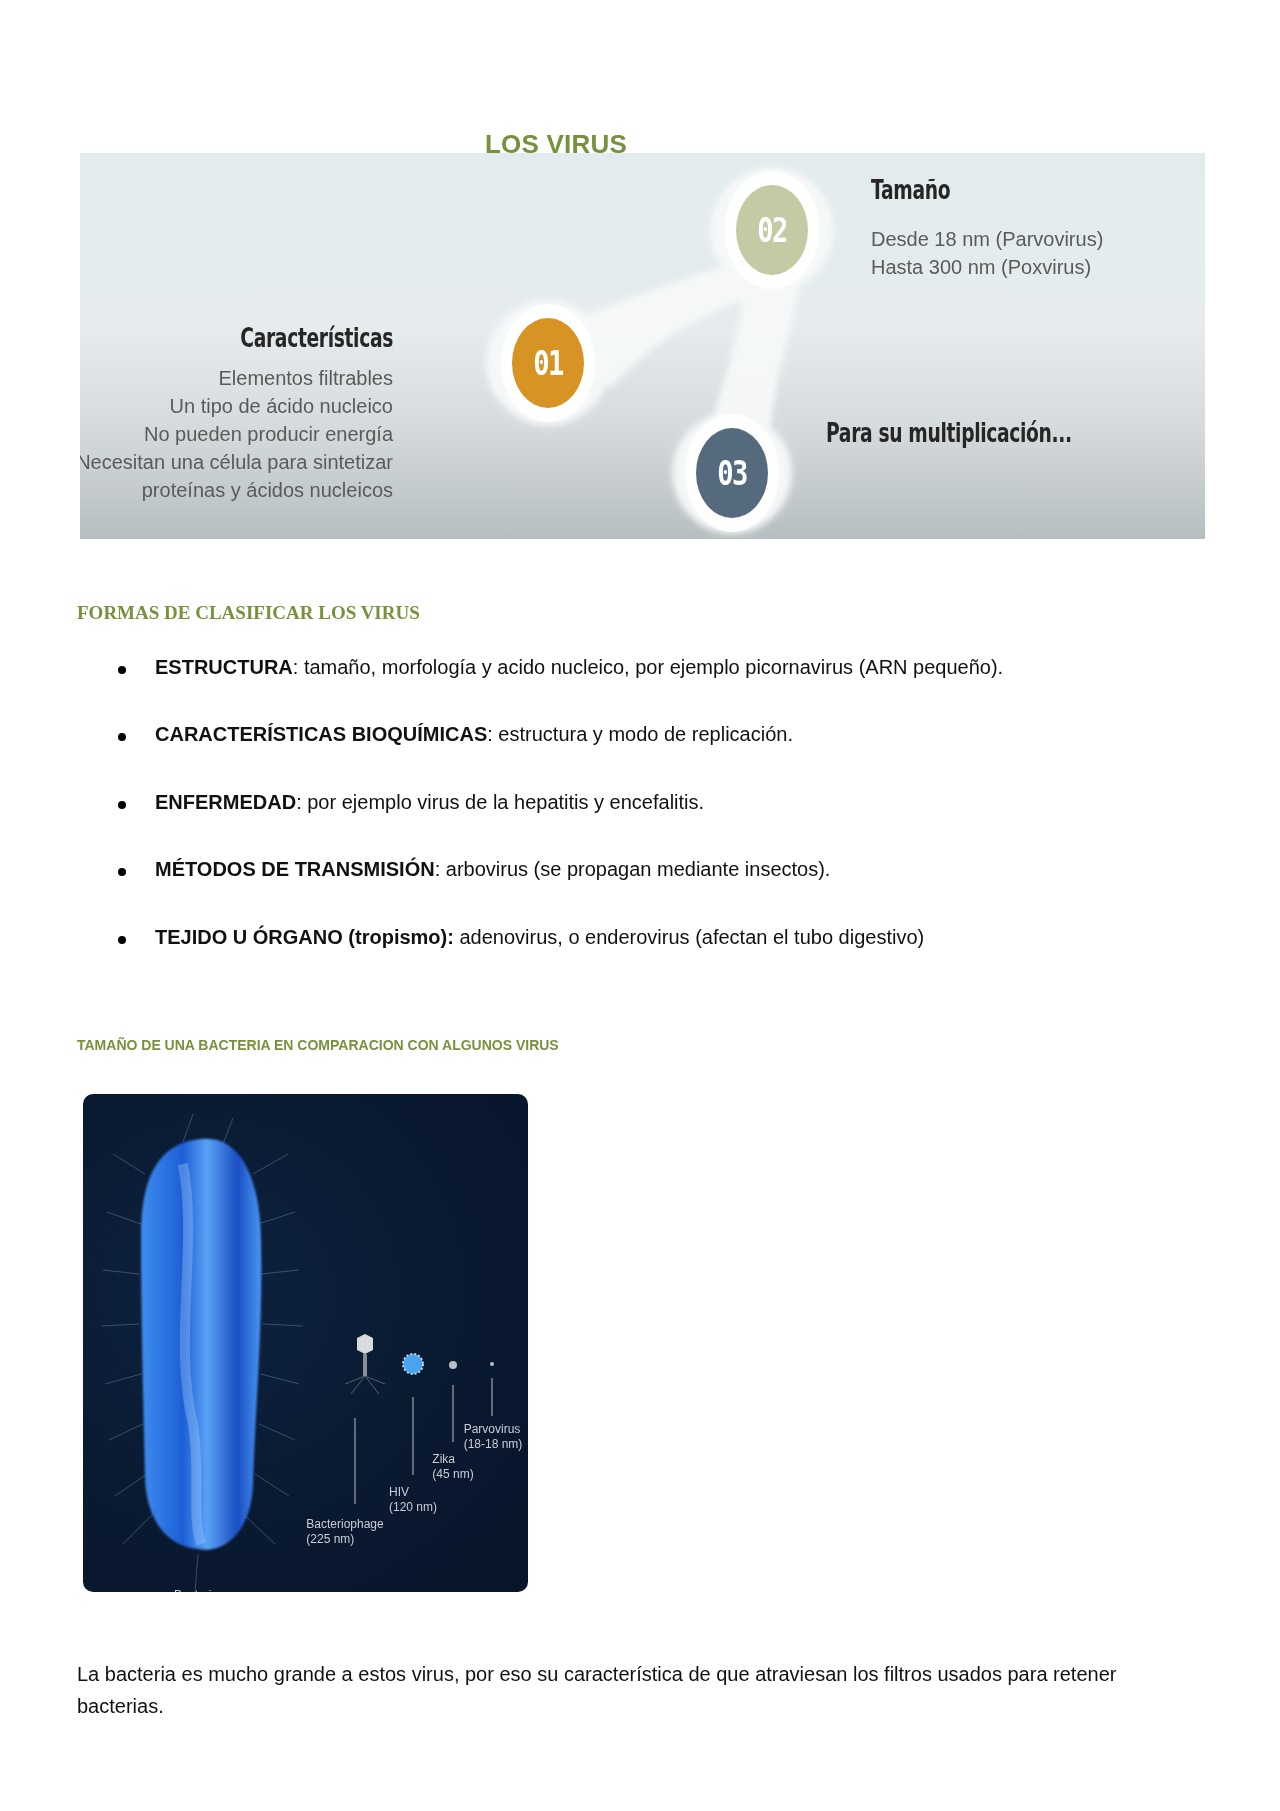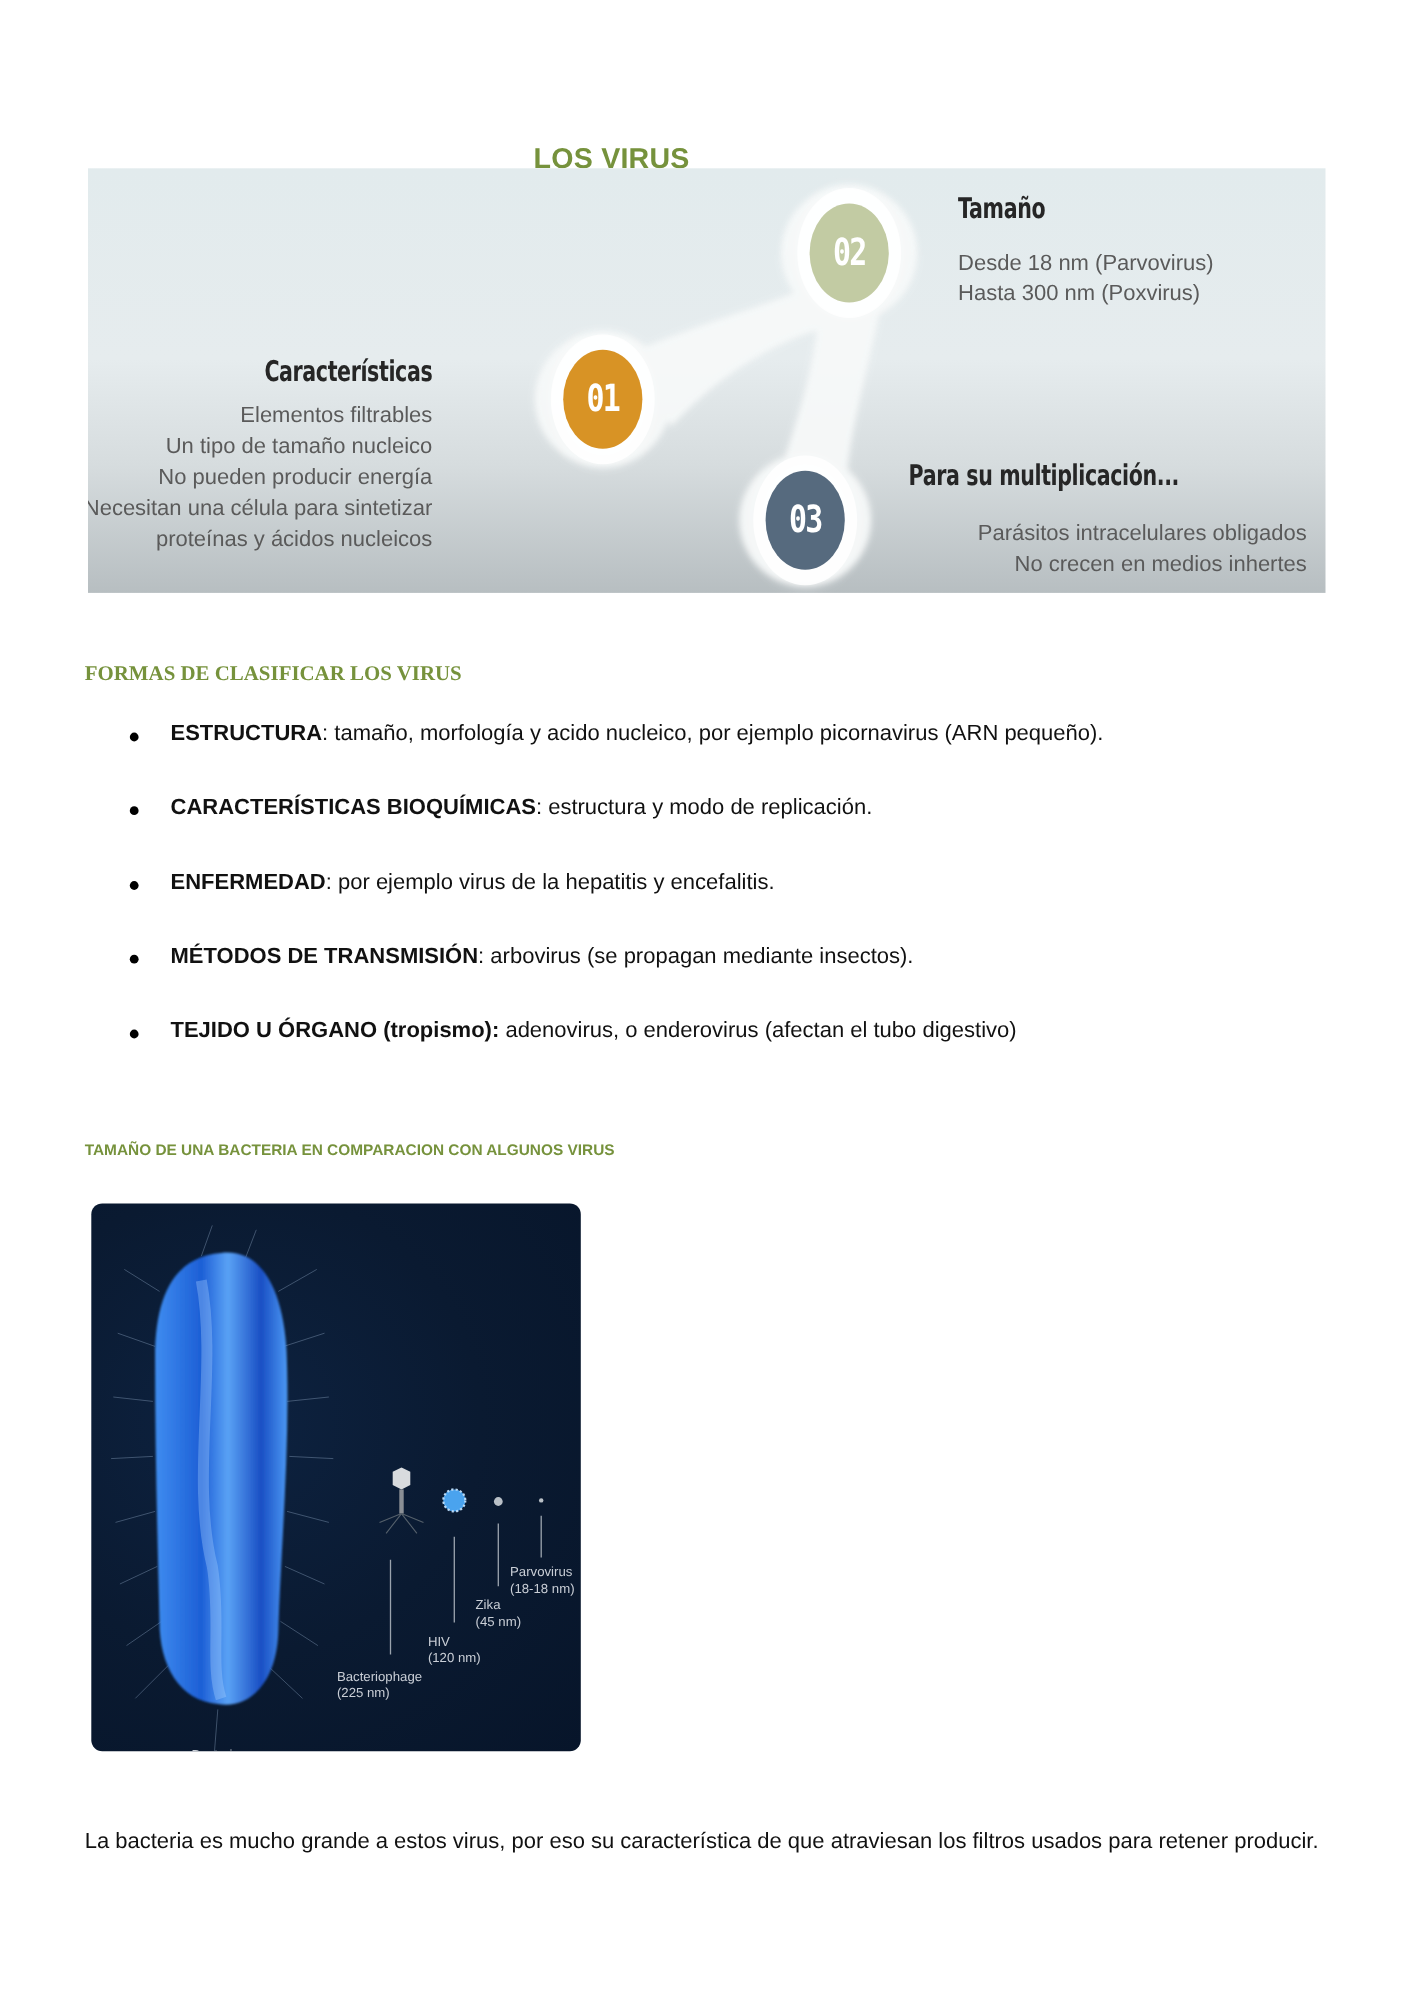--- a/index.html
+++ b/index.html
@@ -75,37 +75,33 @@
     </g>
   </svg>
 
   <div class="bubble" style="left:423px; top:165px; background:#d89325;">01</div>
   <div class="bubble" style="left:647px; top:32px; background:#c2cba3;">02</div>
   <div class="bubble" style="left:607px; top:275px; background:#566a7e;">03</div>
 
   <div class="b-heading right-anchored" style="right:812px; top:170px;">Características</div>
   <div class="b-lines right" style="right:812px; top:211px;">
     <div>Elementos filtrables</div>
-    <div>Un tipo de tamaño nucleico</div>
+    <div>Un tipo de ácido nucleico</div>
     <div>No pueden producir energía</div>
     <div>Necesitan una célula para sintetizar</div>
     <div>proteínas y ácidos nucleicos</div>
   </div>
 
   <div class="b-heading" style="left:791px; top:22px;">Tamaño</div>
   <div class="b-lines" style="left:791px; top:72px;">
     <div>Desde 18 nm (Parvovirus)</div>
     <div>Hasta 300 nm (Poxvirus)</div>
   </div>
 
   <div class="b-heading" style="left:746px; top:265px;">Para su multiplicación...</div>
-  <div class="b-lines right" style="right:17px; top:318px;">
-    <div>Parásitos intracelulares obligados</div>
-    <div>No crecen en medios inhertes</div>
-  </div>
 </div>
 
 <h2 class="section-heading h-forms" style="margin:0;font-family:Liberation Serif, serif;">FORMAS DE CLASIFICAR LOS VIRUS</h2>
 
 <ul class="bullets">
   <li class="bullet-row" style="top:656px;">
     <span class="bullet-dot"></span>
     <span class="bullet-text"><b>ESTRUCTURA</b><span>: </span><span>tamaño, morfología y acido nucleico, por ejemplo picornavirus (ARN pequeño).</span></span>
   </li>
   <li class="bullet-row" style="top:723px;">
@@ -208,13 +204,13 @@
   <div class="lbl" style="left:370px; top:358px;">
     <div>Zika</div>
     <div>(45 nm)</div>
   </div>
   <div class="lbl" style="left:410px; top:328px;">
     <div>Parvovirus</div>
     <div>(18-18 nm)</div>
   </div>
 </div>
 
-<p class="para" style="margin:0;">La bacteria es mucho grande a estos virus, por eso su característica de que atraviesan los filtros usados para retener producir.</p>
+<p class="para" style="margin:0;">La bacteria es mucho grande a estos virus, por eso su característica de que atraviesan los filtros usados para retener bacterias.</p>
 
 </body></html>

